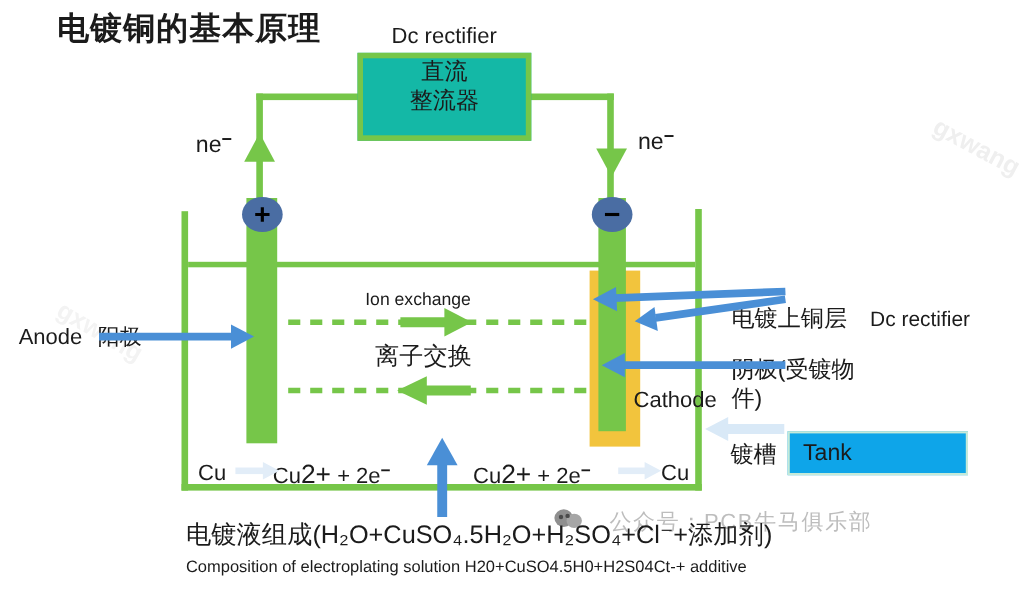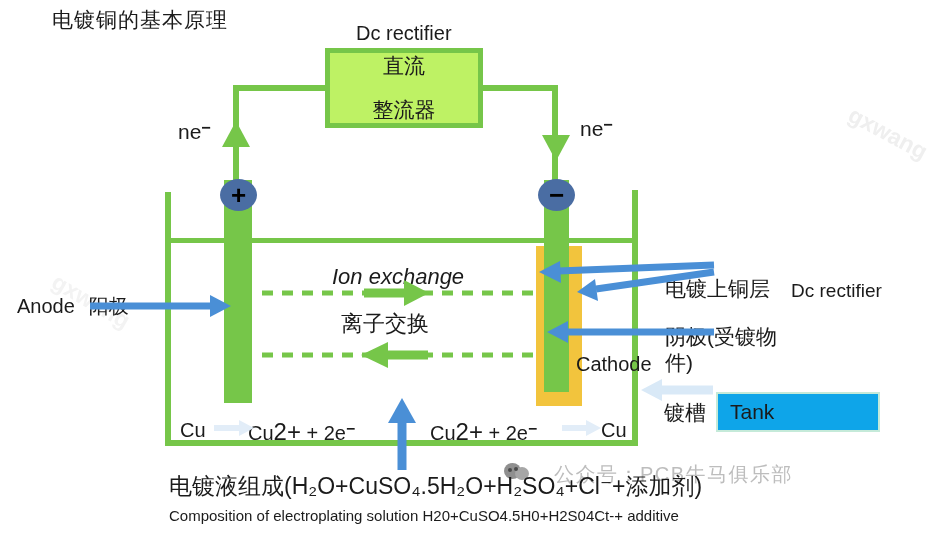--- a/index.html
+++ b/index.html
@@ -13,25 +13,25 @@
     --tankbox:#c5ead9;
   }
   html,body{margin:0;padding:0;background:#fff;}
   body{font-family:"Liberation Sans","DejaVu Sans",sans-serif;color:var(--ink);}
   .canvas{position:relative;width:942px;height:542px;background:#fff;overflow:hidden;}
   .abs{position:absolute;}
   .rect{position:absolute;background:var(--green);}
   .label{position:absolute;white-space:nowrap;color:var(--ink);}
   .sup{font-weight:700;vertical-align:6px;font-size:0.78em;letter-spacing:0;}
   .num{font-size:24px;}
-  .title{left:52px;top:6px;font-size:21px;font-weight:400;letter-spacing:1px;}
+  .title{left:52px;top:6px;font-size:29px;font-weight:700;letter-spacing:1px;}
   .dc-top{left:356px;top:22px;font-size:20px;}
   .rectifier-box{position:absolute;left:325px;top:48px;width:158px;height:80px;
-    border:5px solid var(--green);background:#bef264;box-sizing:border-box;
-    display:flex;flex-direction:column;align-items:center;justify-content:space-between;
+    border:5px solid var(--green);background:#14b8a6;box-sizing:border-box;
+    display:flex;flex-direction:column;align-items:center;justify-content:flex-start;
     font-size:21px;font-weight:500;line-height:1.25;z-index:3;}
   .ne{font-size:21px;font-weight:500;}
   .terminal{position:absolute;width:37px;height:32px;border-radius:50%;
     background:var(--terminal);color:#000;font-size:26px;font-weight:700;
     display:flex;align-items:center;justify-content:center;z-index:6;line-height:1;}
   .tank-box{position:absolute;left:716px;top:392px;width:164px;height:40px;
     background:#0ea5e9;border:2px solid var(--tankbox);box-sizing:border-box;
     font-size:21px;line-height:36px;padding-left:12px;z-index:4;}
   .wrapped{white-space:normal;}
   .wm-corner{position:absolute;font-size:23px;font-weight:700;color:#efefef;
@@ -136,21 +136,21 @@
     <g>
       <line x1="214" y1="428" x2="240" y2="428" stroke="#e2edf8" stroke-width="6"></line>
       <polygon points="254,428 239,420 239,436" fill="#e2edf8"></polygon>
     </g>
     <g>
       <line x1="562" y1="428" x2="588" y2="428" stroke="#e2edf8" stroke-width="6"></line>
       <polygon points="601,428 586,420 586,436" fill="#e2edf8"></polygon>
     </g>
   </svg>
 
-  <div class="label z4" style="left:332px;top:264px;font-size:22px;font-style:italic;">Ion exchange</div>
+  <div class="label z4" style="left:332px;top:264px;font-size:16px;">Ion exchange</div>
   <div class="label z4" style="left:341px;top:309px;font-size:22px;font-weight:500;">离子交换</div>
 
   <div class="label z4" style="left:17px;top:269px;font-size:20px;margin-top:24px;">
     <span>Anode</span><span style="display:inline-block;width:14px;"></span><span style="font-weight:500;">阳极</span>
   </div>
 
   <div class="label z4" style="left:576px;top:353px;font-size:20px;">Cathode</div>
   <div class="label z4" style="left:665px;top:275px;font-size:21px;font-weight:500;">电镀上铜层</div>
   <div class="label z4" style="left:791px;top:280px;font-size:19px;">Dc rectifier</div>
   <div class="label wrapped z4" style="left:665px;top:324px;width:134px;font-size:21px;font-weight:500;line-height:1.25;">阴极(受镀物件)</div>

